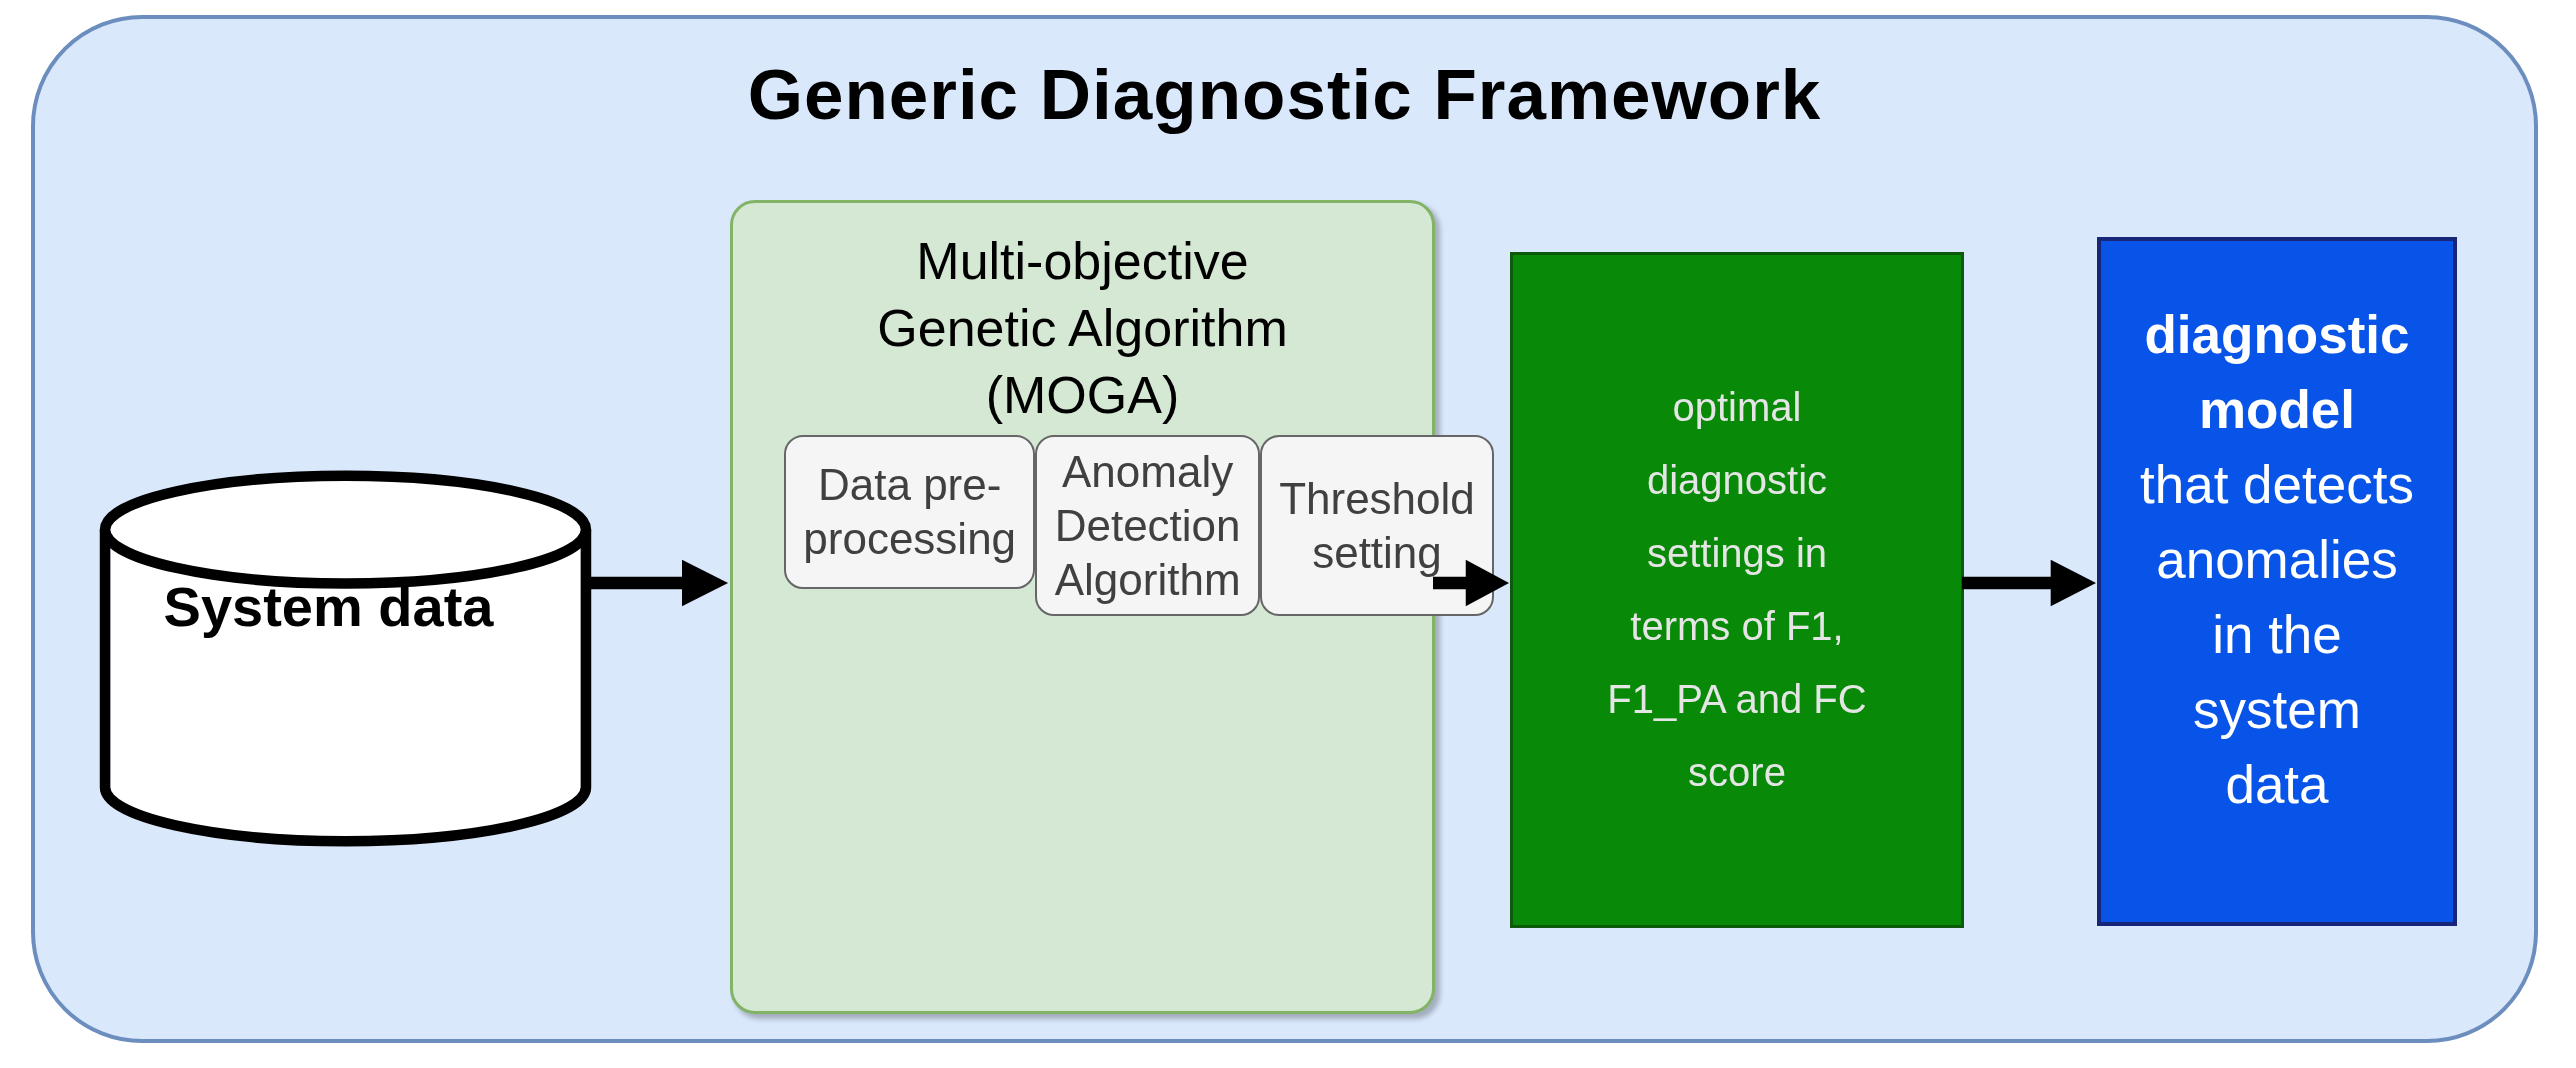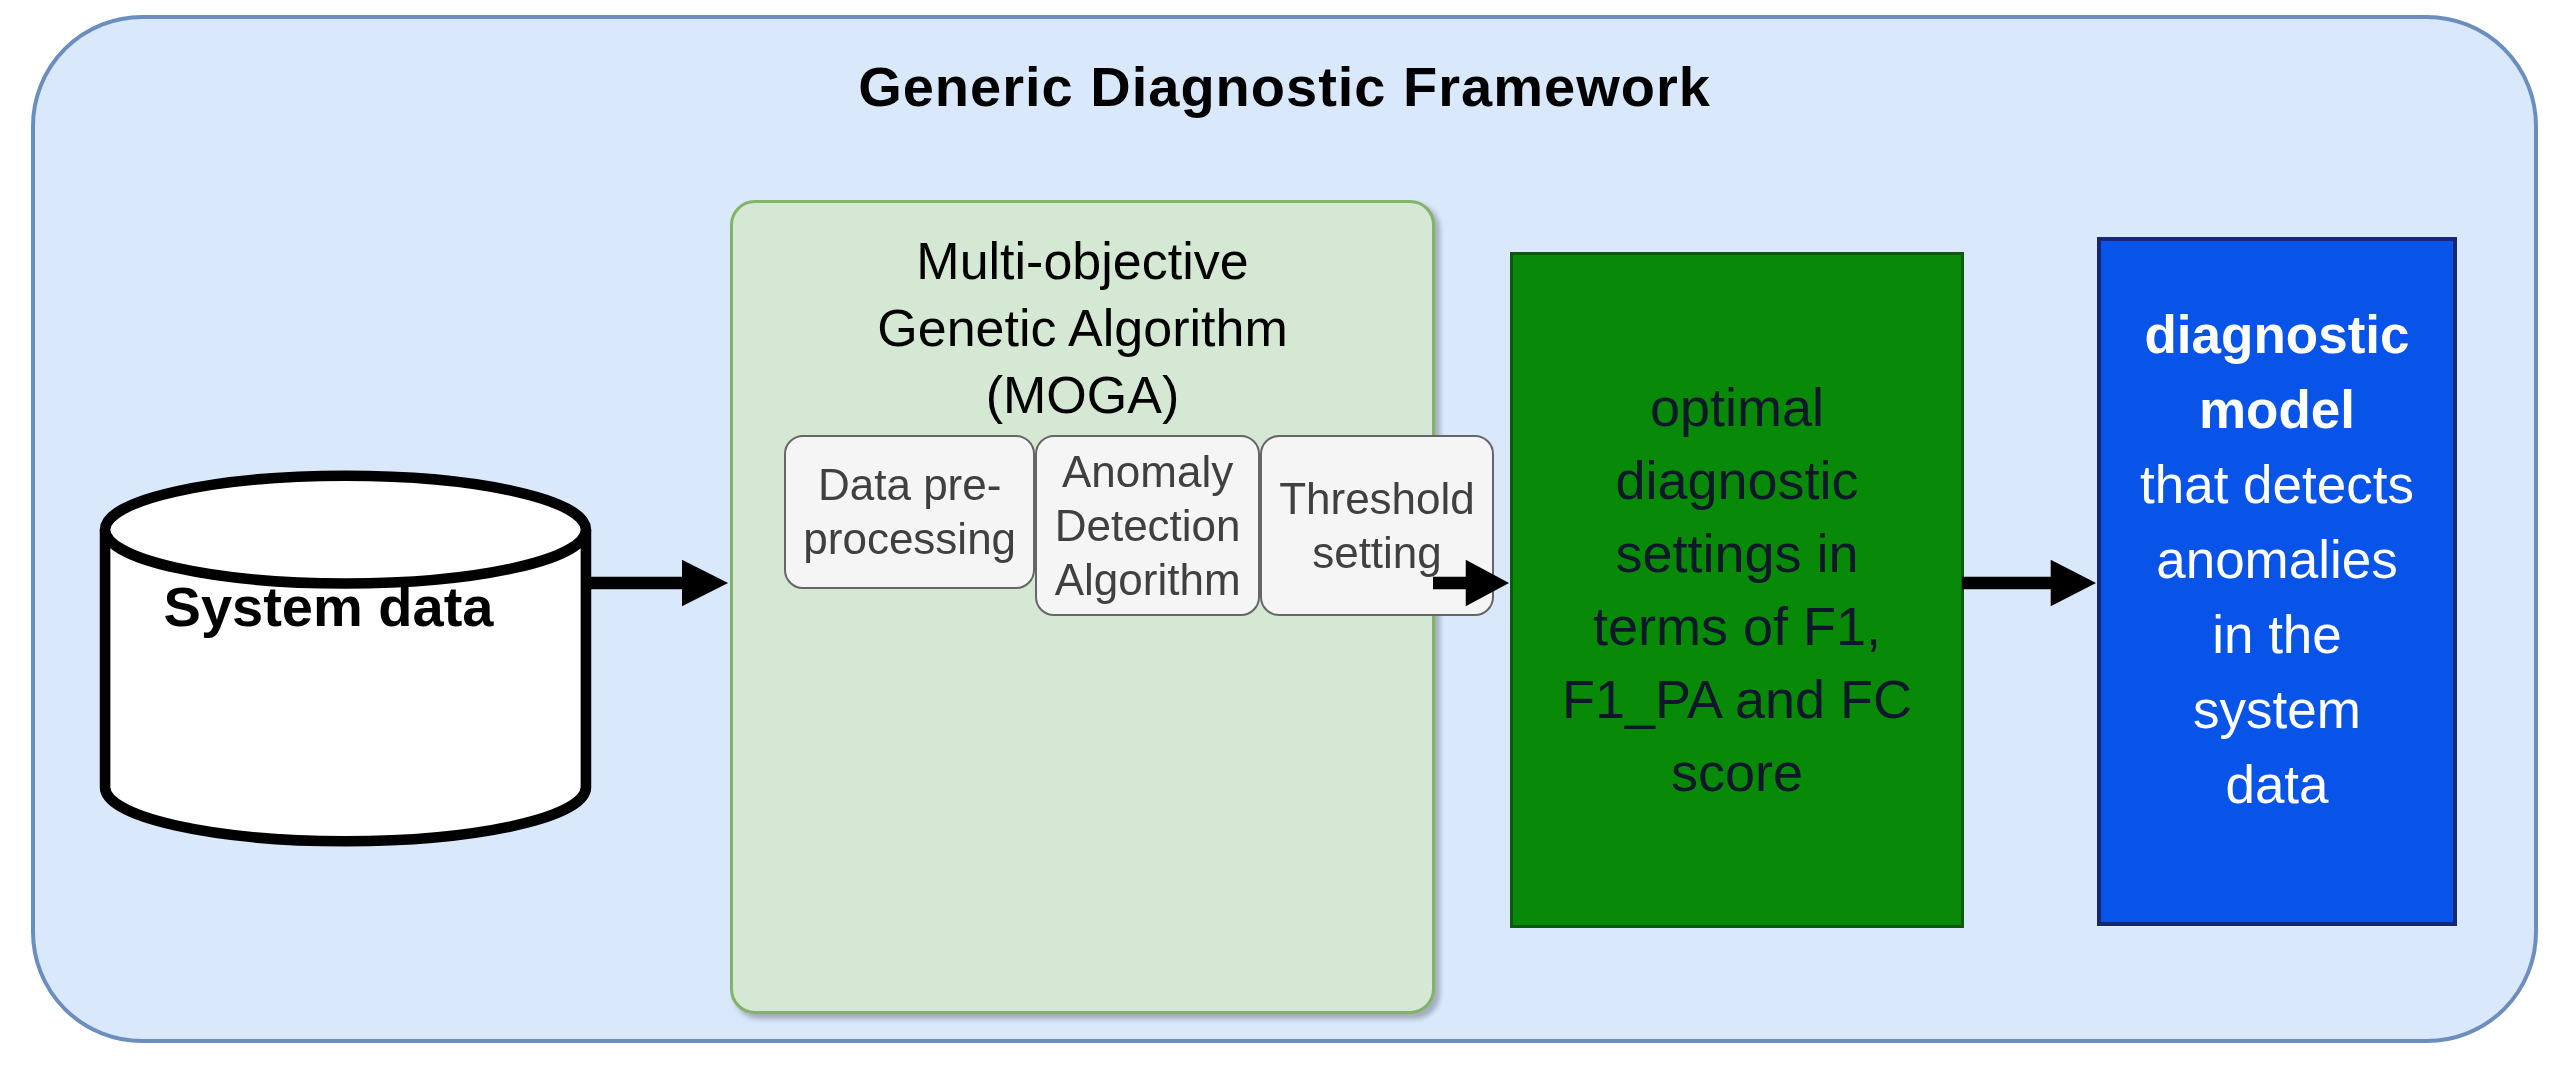--- a/index.html
+++ b/index.html
@@ -7,21 +7,21 @@
     width:2576px;height:1069px;position:relative;overflow:hidden;
     font-family:"Liberation Sans","DejaVu Sans",sans-serif;
   }
   .frame{
     position:absolute;left:31px;top:15.4px;width:2507px;height:1028px;
     background:#dae8fc;border:4.8px solid #6c8ebf;border-radius:111px;
     box-sizing:border-box;
   }
   .frame-title{
     position:absolute;left:0;top:35px;width:100%;
-    text-align:center;font-size:56px;font-weight:bold;color:#000000;
+    text-align:center;font-size:71px;font-weight:bold;color:#000000;
     letter-spacing:1px;
   }
   
   .cyl-wrap{position:absolute;left:64px;top:451px;width:459px;height:377px;}
   .cyl-wrap svg{position:absolute;left:0;top:0;}
   .cyl-label{
     position:absolute;left:0;top:104px;width:100%;text-align:center;
     font-size:56px;font-weight:bold;color:#000000;
   }
   
@@ -46,21 +46,21 @@
     padding:7.7px 17.3px;
   }
   .step-1{height:154px;}
   .step-2{height:181px;}
   .step-3{height:181px;}
   
   .out-box{
     position:absolute;left:1475px;top:233px;width:454px;height:676px;
     background:#088a08;border:3.9px solid #0d5a0d;box-sizing:border-box;
     display:flex;align-items:center;justify-content:center;text-align:center;
-    color:#0f172a;font-size:54px;line-height:73px;white-space:pre-line;
+    color:#e5e5e5;font-size:40px;line-height:73px;white-space:pre-line;
   }
   
   .model-box{
     position:absolute;left:2062px;top:218px;width:360px;height:689px;
     background:#0854e8;border:4.8px solid #18267a;box-sizing:border-box;
     display:flex;flex-direction:column;align-items:center;justify-content:center;
     text-align:center;color:#ffffff;font-size:53px;line-height:75px;
     padding-bottom:44px;
   }
   .model-bold{font-weight:bold;white-space:pre-line;}

